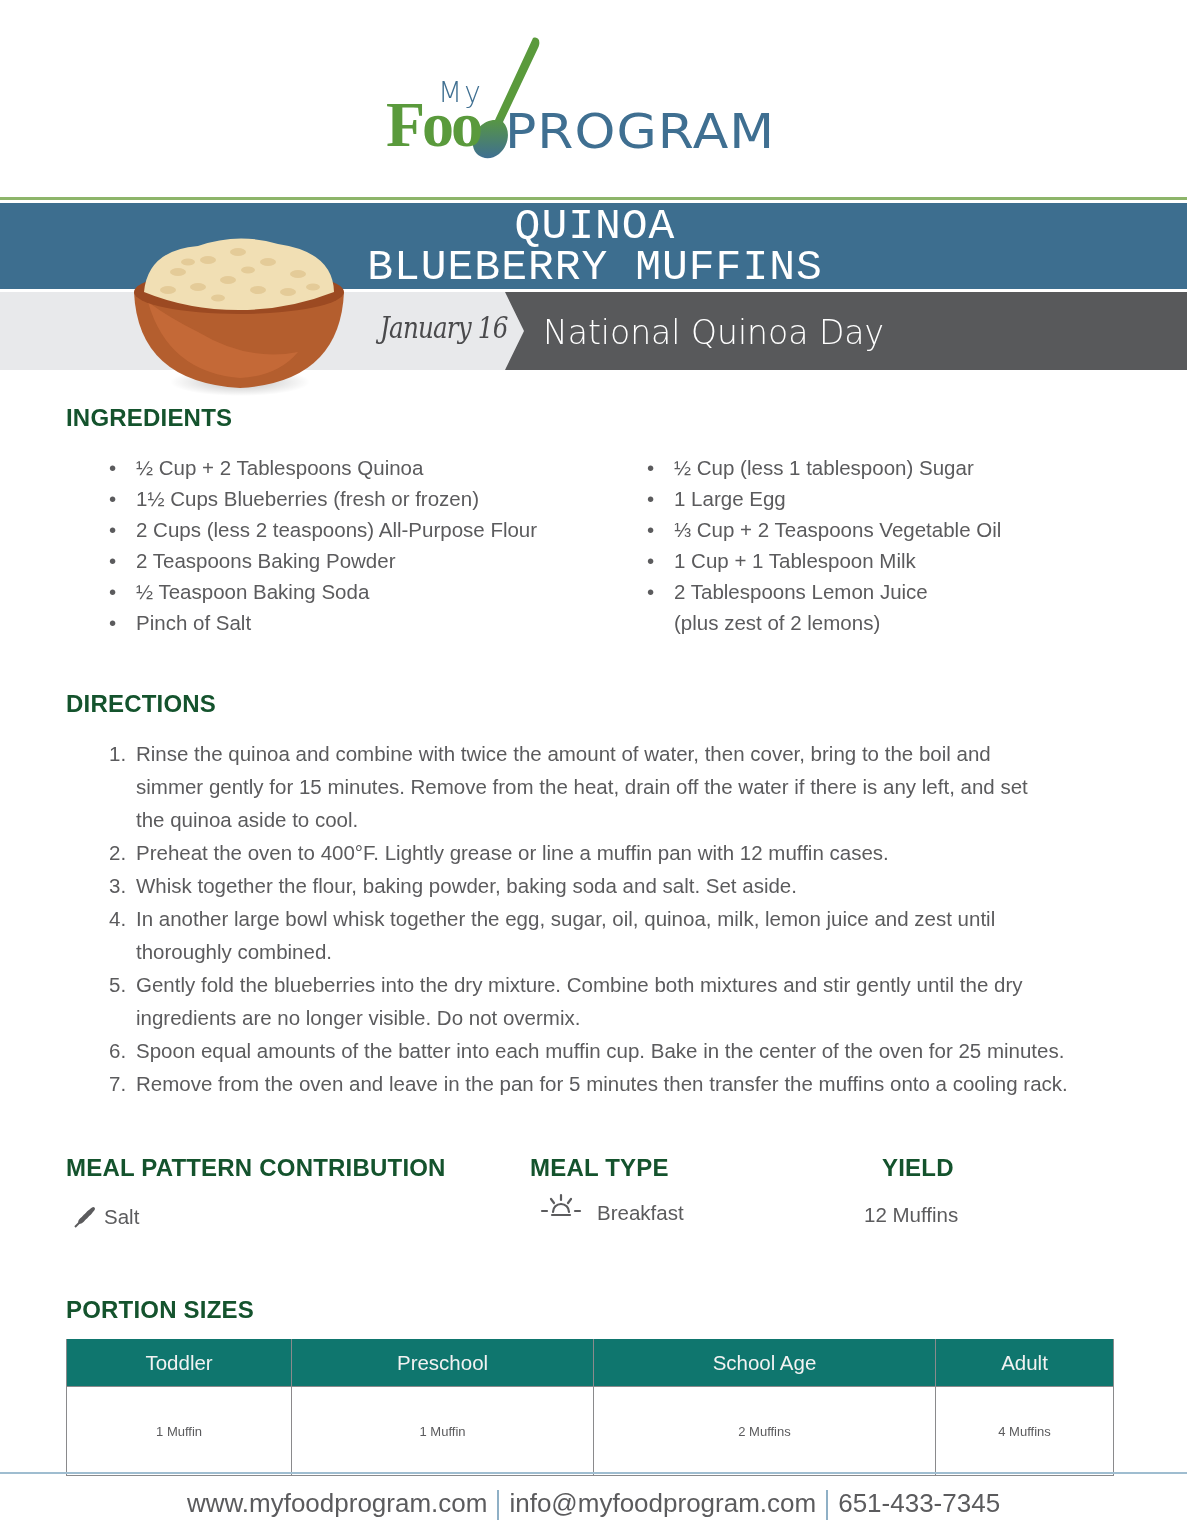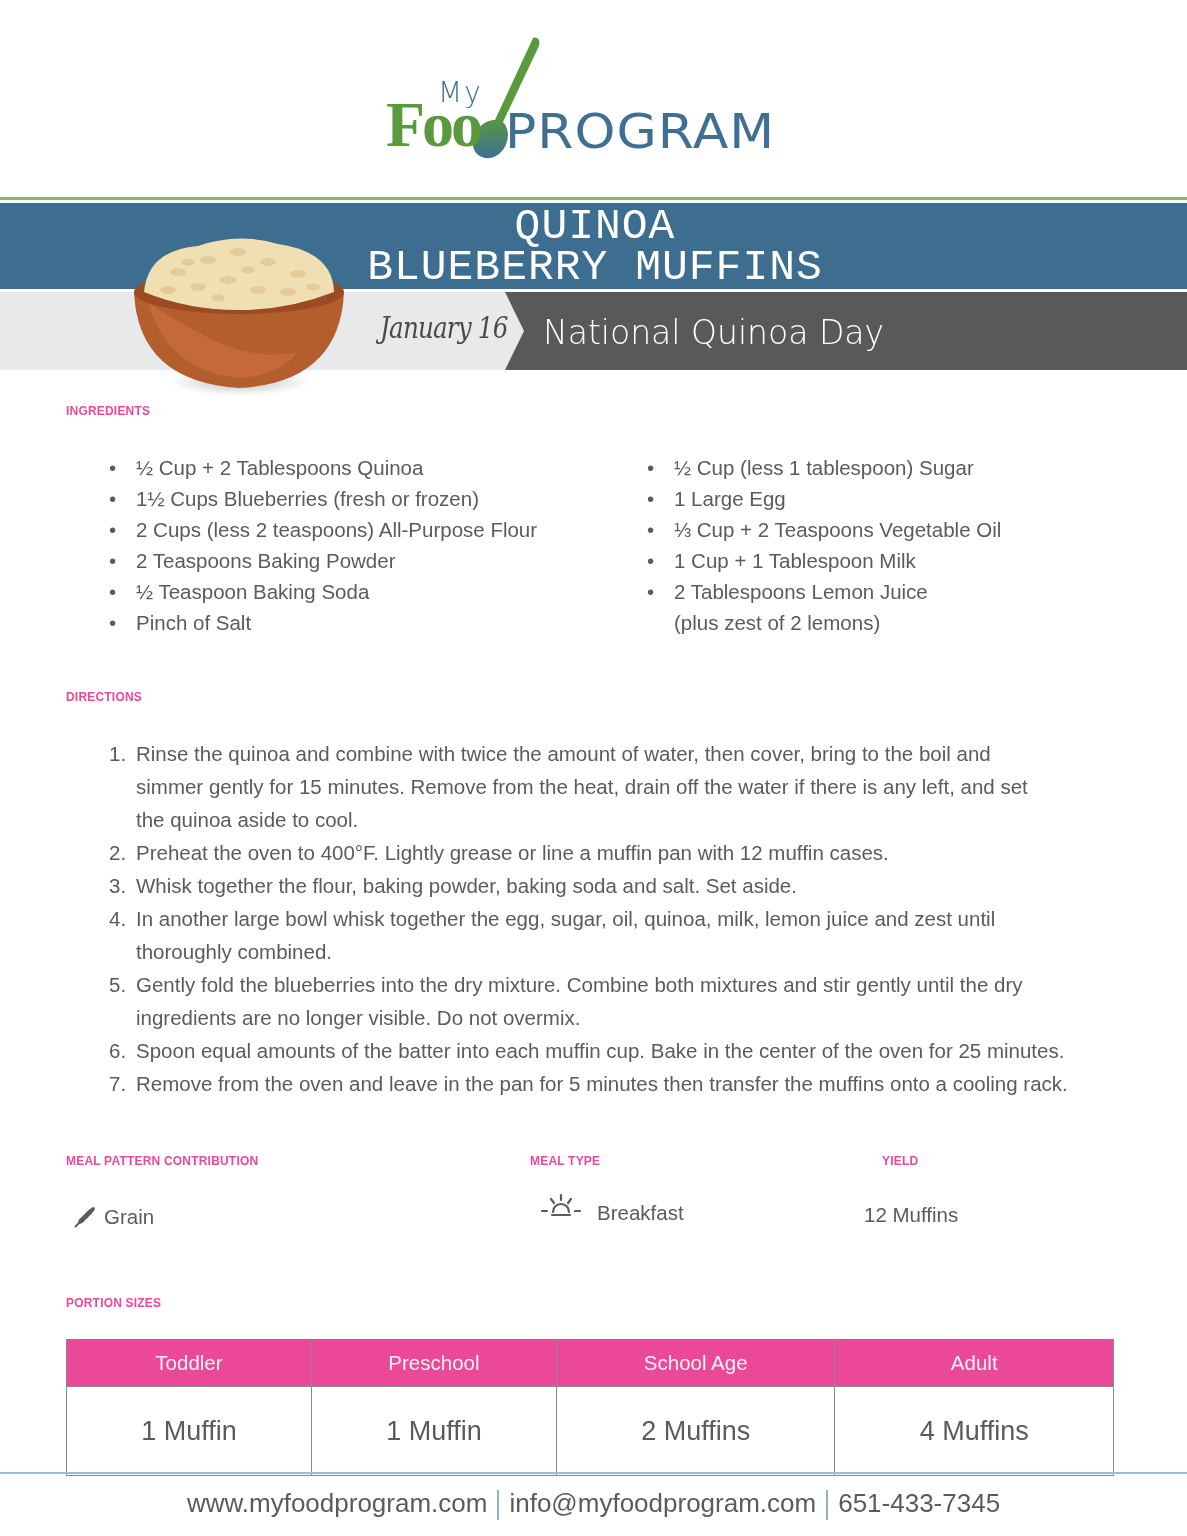--- a/index.html
+++ b/index.html
@@ -27,40 +27,40 @@
            font-weight:200; letter-spacing:1px; }
   .date-script { left:380px; top:310px; font-size:30px; font-style:italic; color:#4a4a4c;
                  font-family:"DejaVu Serif", serif; letter-spacing:-1px; transform:scaleX(0.82); transform-origin:left top; }
   .day-name { left:543px; top:313px; font-size:33px; color:#ffffff;
               font-family:"DejaVu Sans", sans-serif; font-weight:200; }
 
   
   .bowl { left:128px; top:232px; width:222px; height:170px; }
 
   
-  .h { font-size:12px; font-weight:bold; color:#ec4899; letter-spacing:0.2px; }
+  .h { font-size:24px; font-weight:bold; color:#14532d; letter-spacing:0.2px; }
 
   
   .ing-list { list-style:none; margin:0; padding:0; font-size:20.5px; line-height:31px; color:#5b5b5d; }
   .ing-list li { position:relative; padding-left:27px; }
   .ing-list li .b { position:absolute; left:0; top:0; }
   .ing-list li.cont { padding-left:27px; }
 
   
   .dir-list { list-style:none; margin:0; padding:0; font-size:20.5px; line-height:33px; color:#5b5b5d; }
   .dir-list li { position:relative; padding-left:27px; }
   .dir-list li .n { position:absolute; left:0; top:0; }
 
   .meta-val { font-size:20.5px; color:#5b5b5d; }
 
   
   .ptable { left:66px; top:1339px; width:1048px; border-collapse:collapse; }
-  .ptable th { background:#ec4899; color:#f2f2f2; font-weight:normal; font-size:20.5px;
+  .ptable th { background:#0f766e; color:#f2f2f2; font-weight:normal; font-size:20.5px;
                height:45px; border:1px solid #8a8a8c; border-top:none; }
-  .ptable td { background:#fff; color:#5b5b5d; font-size:27px; text-align:center; height:86px;
+  .ptable td { background:#fff; color:#5b5b5d; font-size:13px; text-align:center; height:86px;
                border:1.5px solid #8a8a8c; }
 
   .footer-line { left:0; top:1472px; width:1187px; height:2px; background:#9fbdd0; }
   .footer { left:0; top:1488px; width:1187px; text-align:center; font-size:26px; color:#5b5b5d; }
   .footer .sep { display:inline-block; width:2px; height:30px; background:#8fb0c6; vertical-align:middle; margin:0 10px; }
 </style>
 </head>
 <body>
 
 <div class="abs logo">
@@ -181,21 +181,21 @@
 <div class="abs h" style="left:66px;top:1154px">MEAL PATTERN CONTRIBUTION</div>
 <svg class="abs" style="left:73px;top:1205px" width="24" height="24" viewBox="0 0 24 24">
   <g fill="#5b5b5d">
     <path d="M2 22 L12 12" stroke="#5b5b5d" stroke-width="2"></path>
     <ellipse cx="9" cy="15" rx="2.5" ry="4.5" transform="rotate(45 9 15)"></ellipse>
     <ellipse cx="12.5" cy="11.5" rx="2.5" ry="4.5" transform="rotate(45 12.5 11.5)"></ellipse>
     <ellipse cx="16" cy="8" rx="2.5" ry="4.5" transform="rotate(45 16 8)"></ellipse>
     <ellipse cx="19" cy="5" rx="2" ry="3.5" transform="rotate(45 19 5)"></ellipse>
   </g>
 </svg>
-<div class="abs meta-val" style="left:104px;top:1205px">Grain</div>
+<div class="abs meta-val" style="left:104px;top:1205px">Salt</div>
 
 <div class="abs h" style="left:530px;top:1154px">MEAL TYPE</div>
 <svg class="abs" style="left:540px;top:1193px" width="42" height="28" viewBox="0 0 42 28">
   <g stroke="#5b5b5d" stroke-width="2.2" fill="none" stroke-linecap="round">
     <line x1="21" y1="2" x2="21" y2="7"></line>
     <line x1="11" y1="6" x2="14" y2="10"></line>
     <line x1="31" y1="6" x2="28" y2="10"></line>
     <line x1="2" y1="18" x2="7" y2="18"></line>
     <line x1="35" y1="18" x2="40" y2="18"></line>
     <path d="M13 19 A8 8 0 0 1 29 19"></path>

